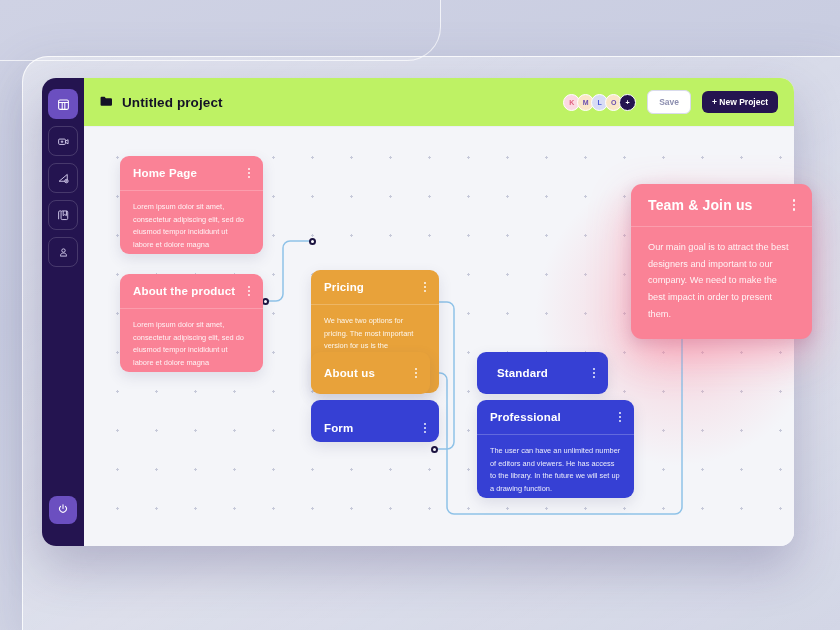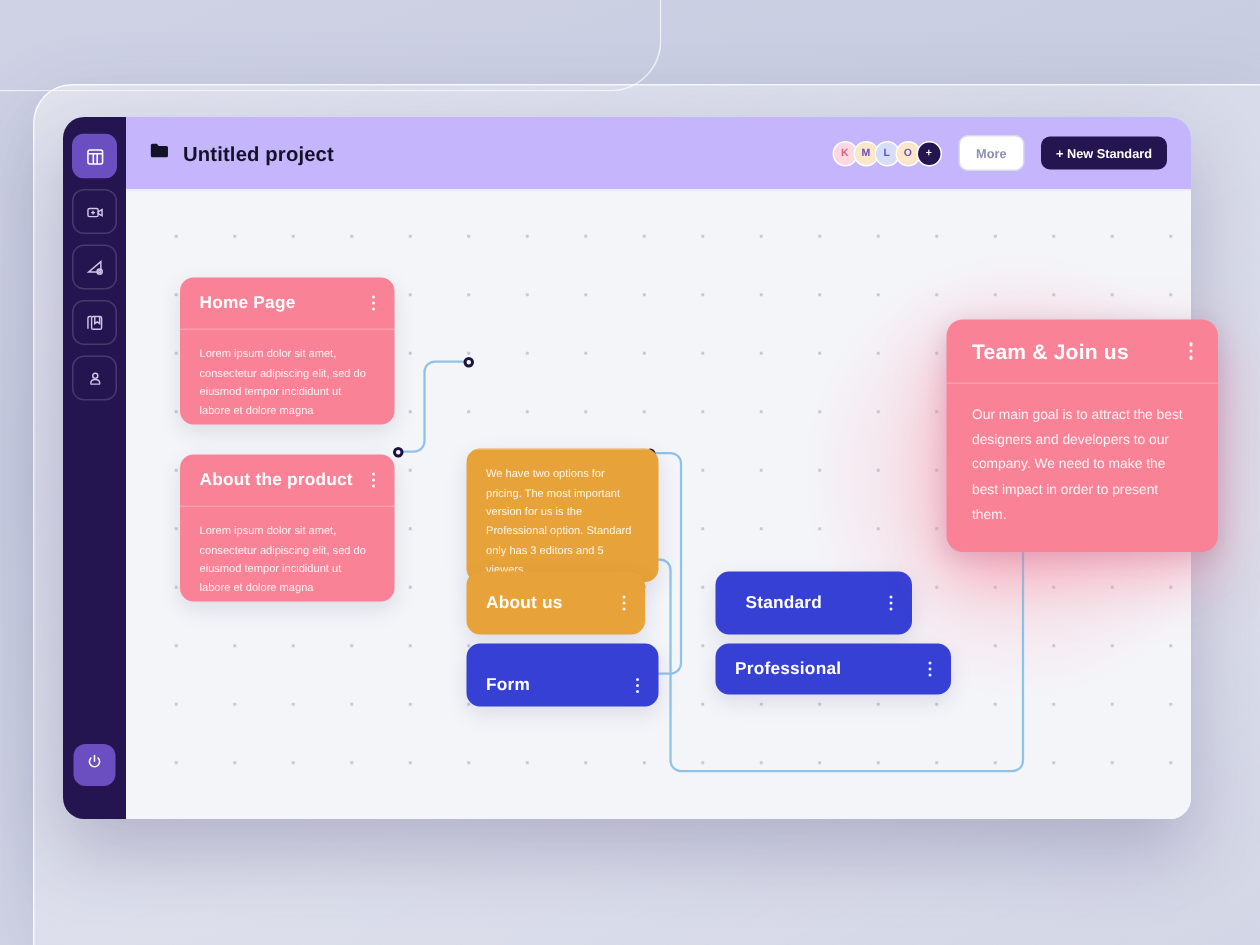--- a/index.html
+++ b/index.html
@@ -53,21 +53,21 @@
   .nav-btn svg{display:block;}
   .nav-spacer{flex:1;}
   .power-btn{
     width:28px;height:28px;border-radius:8px;background:#6b4fc0;
     display:flex;align-items:center;justify-content:center;margin-bottom:10px;
   }
 
   
   .main{flex:1;display:flex;flex-direction:column;min-width:0;position:relative;}
   .topbar{
-    height:48px;flex:0 0 48px;background:#c4b5fd;
+    height:48px;flex:0 0 48px;background:#bef264;
     display:flex;align-items:center;padding:0 16px;
     border-bottom:1px solid #eceef5;
   }
   .proj-title{display:flex;align-items:center;gap:9px;}
   .folder-ico{display:block;}
   .proj-name{font-size:13.5px;font-weight:700;color:#141226;letter-spacing:.1px;}
   .topbar-right{margin-left:auto;display:flex;align-items:center;gap:11px;}
 
   .avatars{display:flex;align-items:center;}
   .avatar{
@@ -97,21 +97,20 @@
     position:absolute;right:-30px;top:40px;width:290px;height:300px;
     background:radial-gradient(ellipse at center, rgba(250,140,160,.42) 0%, rgba(250,150,170,.16) 42%, rgba(250,150,170,0) 70%);
     pointer-events:none;
   }
   .edges{position:absolute;inset:0;overflow:visible;pointer-events:none;}
 
   
   .node{
     position:absolute;border-radius:9px;overflow:hidden;
     box-shadow:0 5px 14px rgba(60,60,110,.13);
-    margin-top:29px;
   }
   .node-head{
     display:flex;align-items:center;padding:0 13px;height:34px;
     position:relative;
   }
   .node-title{font-size:11.5px;font-weight:700;color:#fff;letter-spacing:.15px;}
   .kebab{
     margin-left:auto;display:flex;flex-direction:column;gap:2.2px;align-items:center;
   }
   .kebab i{width:2px;height:2px;border-radius:50%;background:rgba(255,255,255,.92);display:block;}
@@ -229,22 +228,22 @@
         </div>
 
         <div class="topbar-right">
           <div class="avatars">
             <div class="avatar" style="background:#fbd9e2;color:#e0607f;">K</div>
             <div class="avatar" style="background:#fae6c8;color:#6a4fb0;">M</div>
             <div class="avatar" style="background:#d8dcf5;color:#4a5ad6;">L</div>
             <div class="avatar" style="background:#fae6c8;color:#6a4fb0;">O</div>
             <div class="avatar" style="background:#241450;color:#ffffff;">+</div>
           </div>
-          <div class="btn btn-save">More</div>
-          <div class="btn btn-new">+ New Standard</div>
+          <div class="btn btn-save">Save</div>
+          <div class="btn btn-new">+ New Project</div>
         </div>
       </div>
 
       <div class="canvas">
         <div class="canvas-glow"></div>
 
         <svg class="edges" width="710" height="420" viewBox="0 0 710 420">
 
           <path d="M181 174 H192 A7 7 0 0 0 199 167 V121 A7 7 0 0 1 206 114 H228" fill="none" stroke="#8ec2e8" stroke-width="1.5"></path>
 
@@ -279,20 +278,28 @@
                 <i></i>
                 <i></i>
                 <i></i>
               </span>
           </div>
           <div class="node-body">Lorem ipsum dolor sit amet, consectetur adipiscing elit, sed do eiusmod tempor incididunt ut labore et dolore magna</div>
         </div>
 
 
         <div class="node orange" style="left:227px;top:143px;width:128px;">
+          <div class="node-head">
+            <span class="node-title">Pricing</span>
+            <span class="kebab">
+                <i></i>
+                <i></i>
+                <i></i>
+              </span>
+          </div>
           <div class="node-body">We have two options for pricing. The most important version for us is the Professional option. Standard only has 3 editors and 5 viewers.</div>
         </div>
 
         <div class="node orange" style="left:227px;top:225px;width:119px;height:42px;">
           <div class="node-head" style="height:42px;">
             <span class="node-title">About us</span>
             <span class="kebab">
                 <i></i>
                 <i></i>
                 <i></i>
@@ -324,30 +331,31 @@
 
         <div class="node blue" style="left:393px;top:273px;width:157px;">
           <div class="node-head">
             <span class="node-title">Professional</span>
             <span class="kebab">
                 <i></i>
                 <i></i>
                 <i></i>
               </span>
           </div>
+          <div class="node-body">The user can have an unlimited number of editors and viewers. He has access to the library. In the future we will set up a drawing function.</div>
         </div>
 
       </div>
     </div>
   </div>
 
   <div class="node pink floating" style="left:589px;top:106px;width:181px;">
     <div class="node-head">
       <span class="node-title">Team &amp; Join us</span>
       <span class="kebab">
           <i></i>
           <i></i>
           <i></i>
         </span>
     </div>
-    <div class="node-body">Our main goal is to attract the best designers and developers to our company. We need to make the best impact in order to present them.</div>
+    <div class="node-body">Our main goal is to attract the best designers and important to our company. We need to make the best impact in order to present them.</div>
   </div>
 </div>
 
 </body></html>

